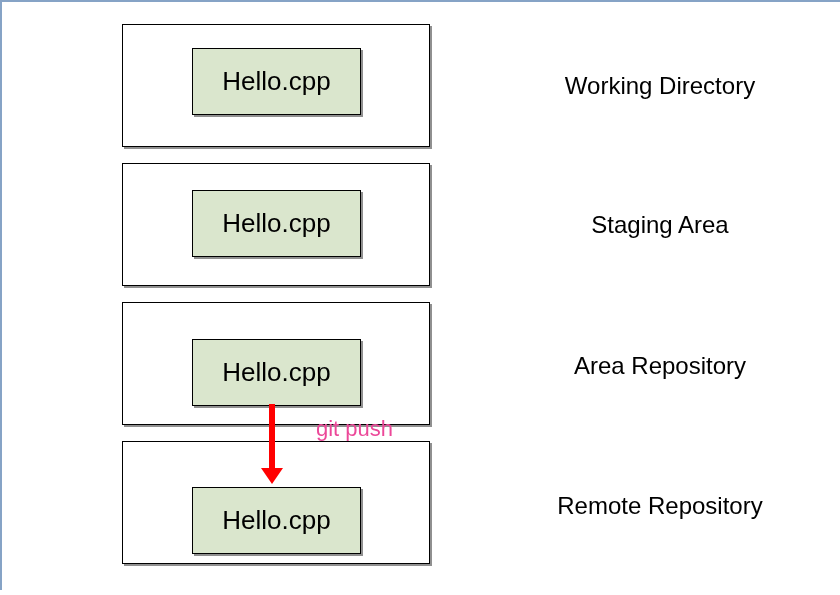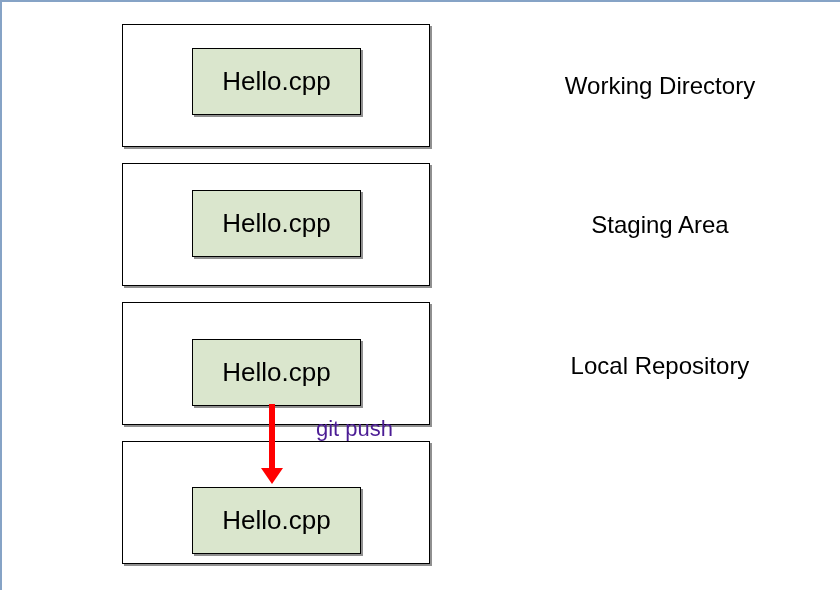--- a/index.html
+++ b/index.html
@@ -74,21 +74,21 @@
     position: absolute;
     left: 0; top: 0;
     width: 840px; height: 595px;
     pointer-events: none;
   }
   .git-push-label {
     position: absolute;
     left: 316px;
     top: 416px;
     font-size: 22px;
-    color: #4c1d95;
+    color: #ec4899;
     white-space: nowrap;
   }
 </style>
 </head>
 <body>
 
 <div class="page">
 
   <div class="slide-border-top"></div>
   <div class="slide-border-left"></div>
@@ -112,21 +112,22 @@
   </div>
 
   <div class="stage-box" style="top:441px">
     <div class="file-box" style="top:45px">
       <span class="file-name">Hello.cpp</span>
     </div>
   </div>
 
   <div class="stage-label" style="top:210px">Staging Area</div>
   <div class="stage-label" style="top:71px">Working Directory</div>
-  <div class="stage-label" style="top:351px">Local Repository</div>
+  <div class="stage-label" style="top:351px">Area Repository</div>
+  <div class="stage-label" style="top:491px">Remote Repository</div>
 
   <svg class="arrow-overlay" viewBox="0 0 840 595">
     <line x1="272" y1="404" x2="272" y2="470" stroke="#ff0000" stroke-width="6"></line>
     <polygon points="261,468 283,468 272,484" fill="#ff0000"></polygon>
   </svg>
   <div class="git-push-label">git push</div>
 
 </div>
 
 </body></html>

